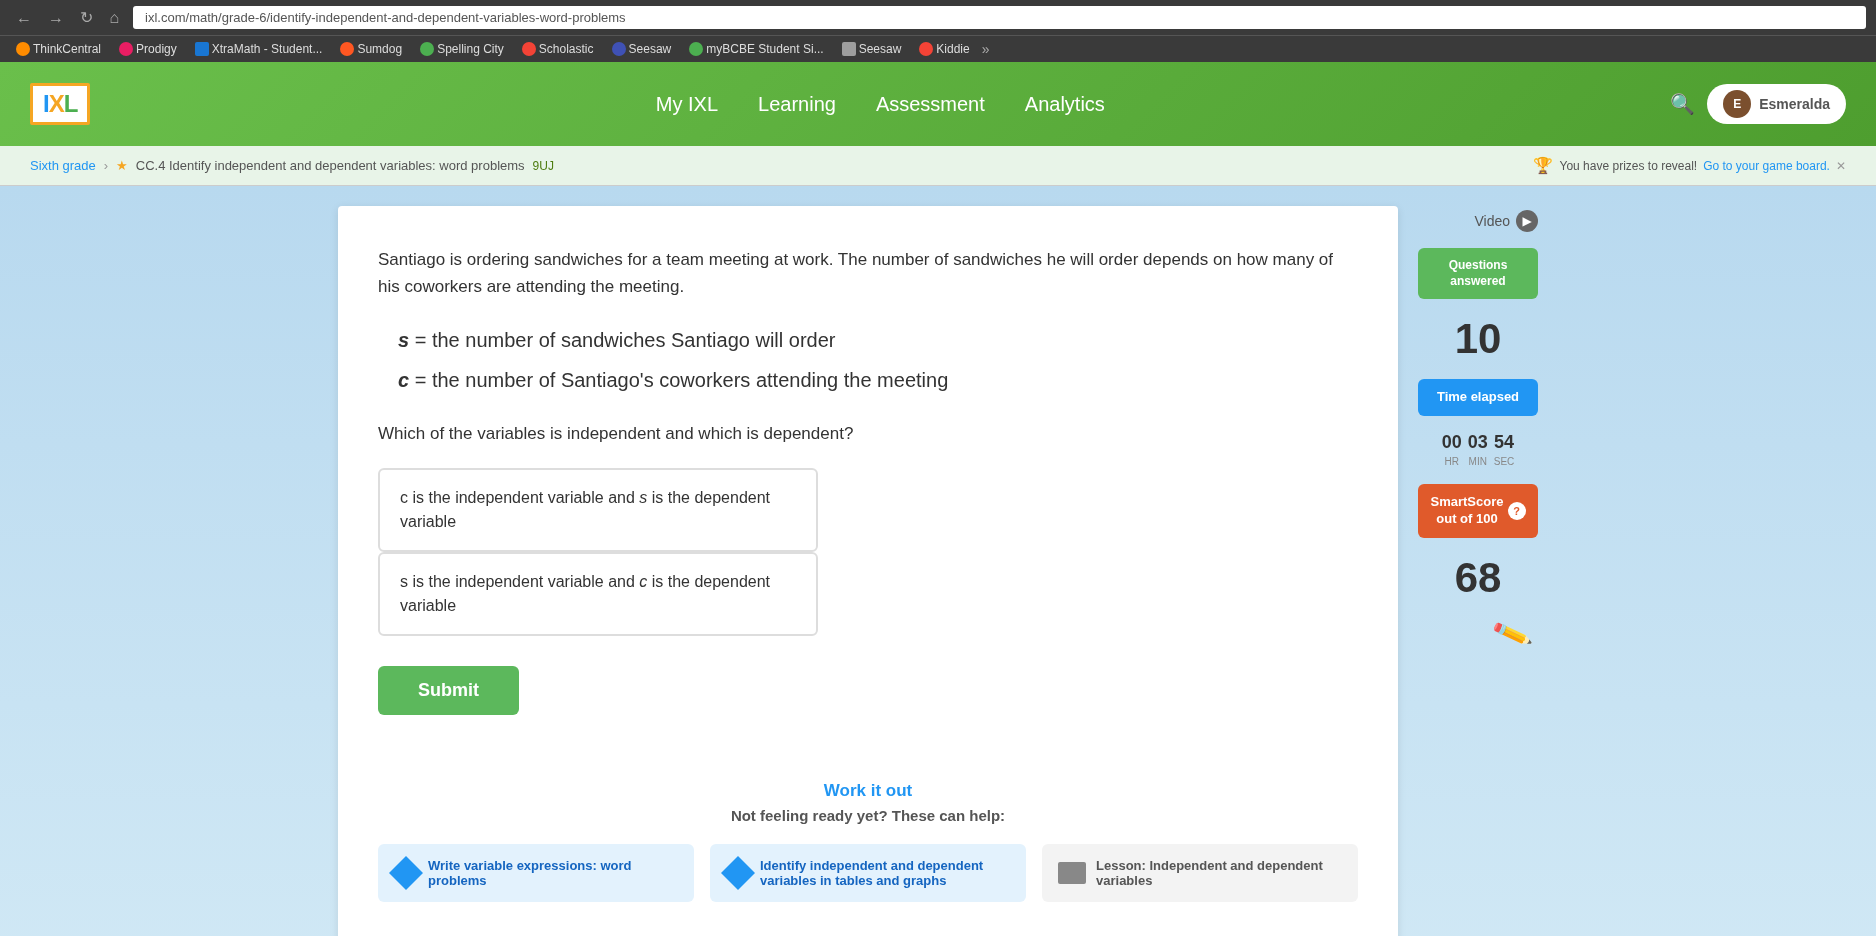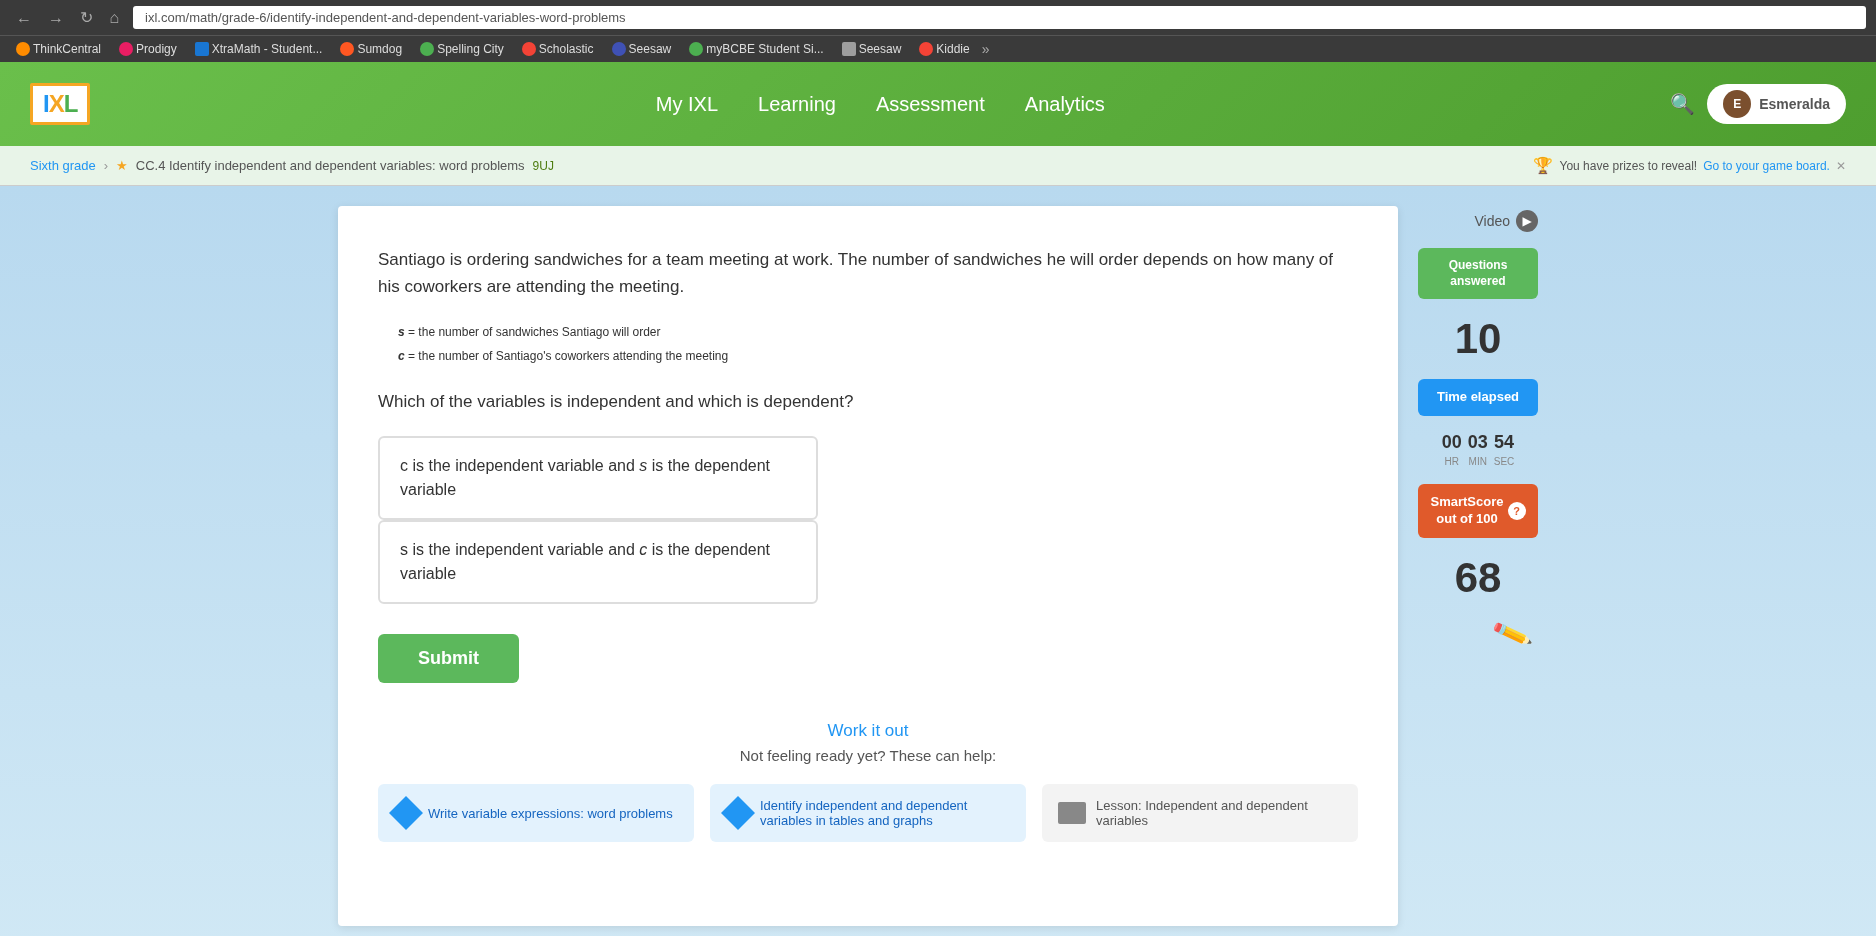--- a/index.html
+++ b/index.html
@@ -182,21 +182,21 @@
       box-shadow: 0 2px 8px rgba(0,0,0,0.1);
     }
     .question-text {
       font-size: 17px;
       color: #333;
       line-height: 1.6;
       margin-bottom: 20px;
     }
     .variable-definitions {
       margin: 16px 0 24px 20px;
-      font-size: 12px;
+      font-size: 20px;
       color: #333;
       line-height: 2;
     }
     .variable-definitions .var { font-style: italic; font-weight: bold; }
     .which-question {
       font-size: 17px;
       color: #333;
       margin-bottom: 24px;
     }
 
@@ -222,21 +222,21 @@
       border: none;
       border-radius: 6px;
       padding: 14px 40px;
       font-size: 18px;
       font-weight: bold;
       cursor: pointer;
       margin-bottom: 30px;
     }
 
     
-    .work-it-out { margin-top: 8px; }
+    .work-it-out { margin-top: 36px; font-weight: bold; }
     .work-it-out-link {
       color: #2196F3;
       font-size: 17px;
       text-align: center;
       display: block;
       margin-bottom: 6px;
       cursor: pointer;
     }
     .not-ready {
       text-align: center;

